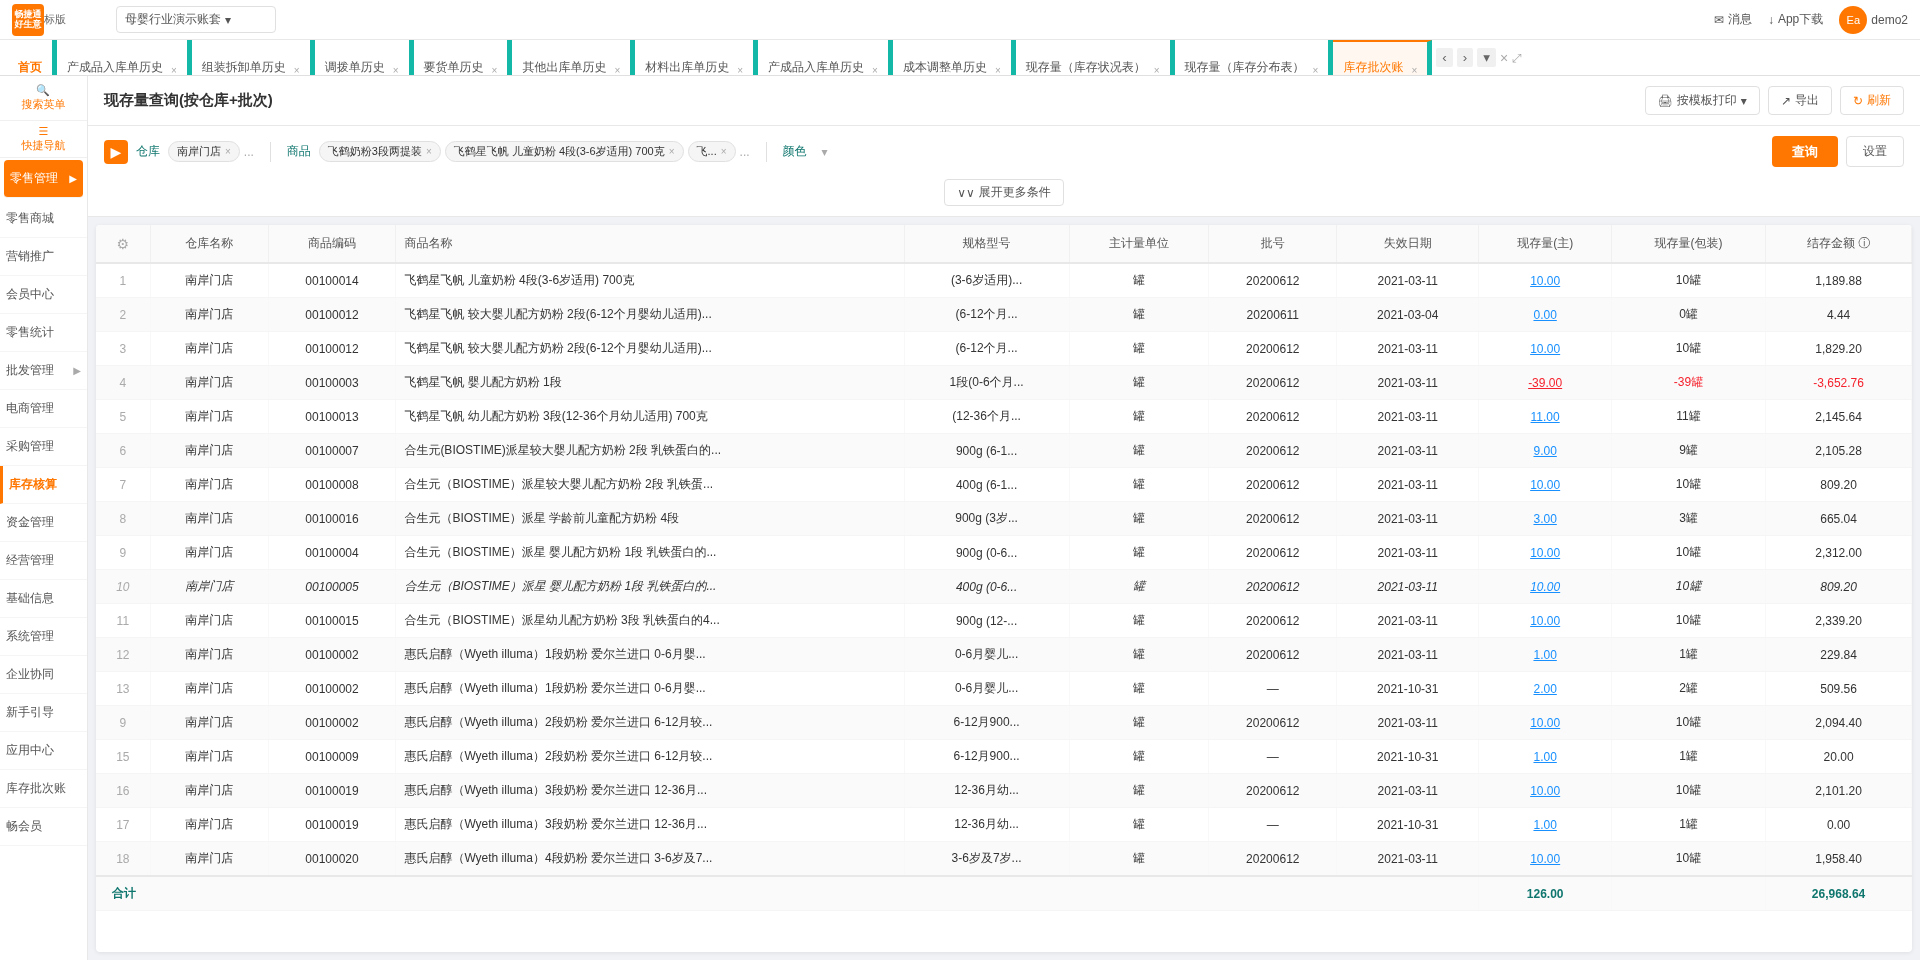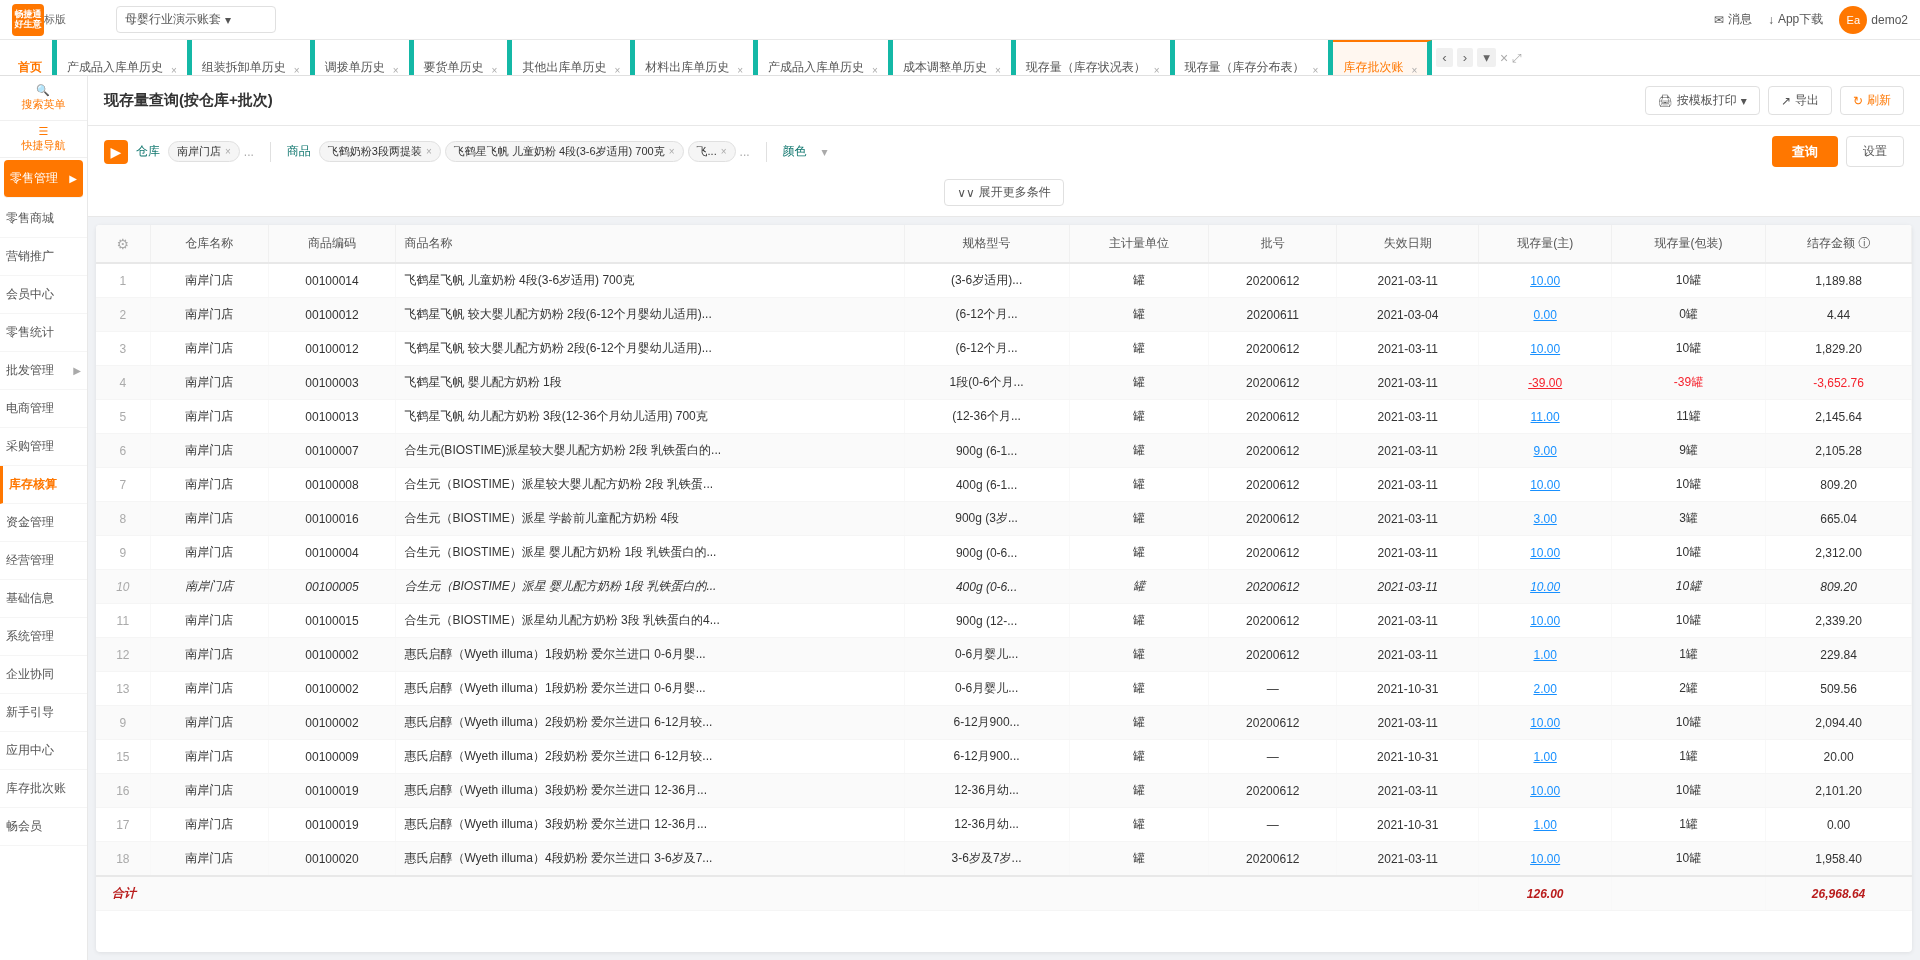--- a/index.html
+++ b/index.html
@@ -64,21 +64,21 @@
     
     .table-container { flex: 1; overflow: auto; background: #fff; margin: 8px; border-radius: 4px; box-shadow: 0 1px 4px rgba(0,0,0,0.08); }
     table { width: 100%; border-collapse: collapse; font-size: 12px; }
     thead tr { background: #fafafa; border-bottom: 2px solid #e8e8e8; }
     th { padding: 10px 8px; text-align: center; font-weight: 500; color: #555; border-right: 1px solid #f0f0f0; white-space: nowrap; }
     td { padding: 8px 8px; text-align: center; border-bottom: 1px solid #f5f5f5; border-right: 1px solid #f8f8f8; color: #333; white-space: nowrap; }
     td.name-col { text-align: left; max-width: 280px; overflow: hidden; text-overflow: ellipsis; }
     td.num-link { color: #1890ff; text-decoration: underline; cursor: pointer; }
     .row-num { color: #aaa; }
     .settings-icon { color: #aaa; font-size: 14px; cursor: pointer; }
-    .summary-row td { background: #fafafa; font-weight: bold; color: #b91c1c; border-top: 2px solid #e8e8e8; font-style: italic; }
+    .summary-row td { background: #fafafa; font-weight: bold; color: #0f766e; border-top: 2px solid #e8e8e8; }
     .summary-label { text-align: left; padding-left: 16px; }
   </style>
 </head>
 <body>
 
 <div class="top-bar">
   <div class="logo">
     <div class="logo-icon">
       <span style="font-size:9px;text-align:center;line-height:1.1">畅捷通<br>好生意</span>
     </div>

